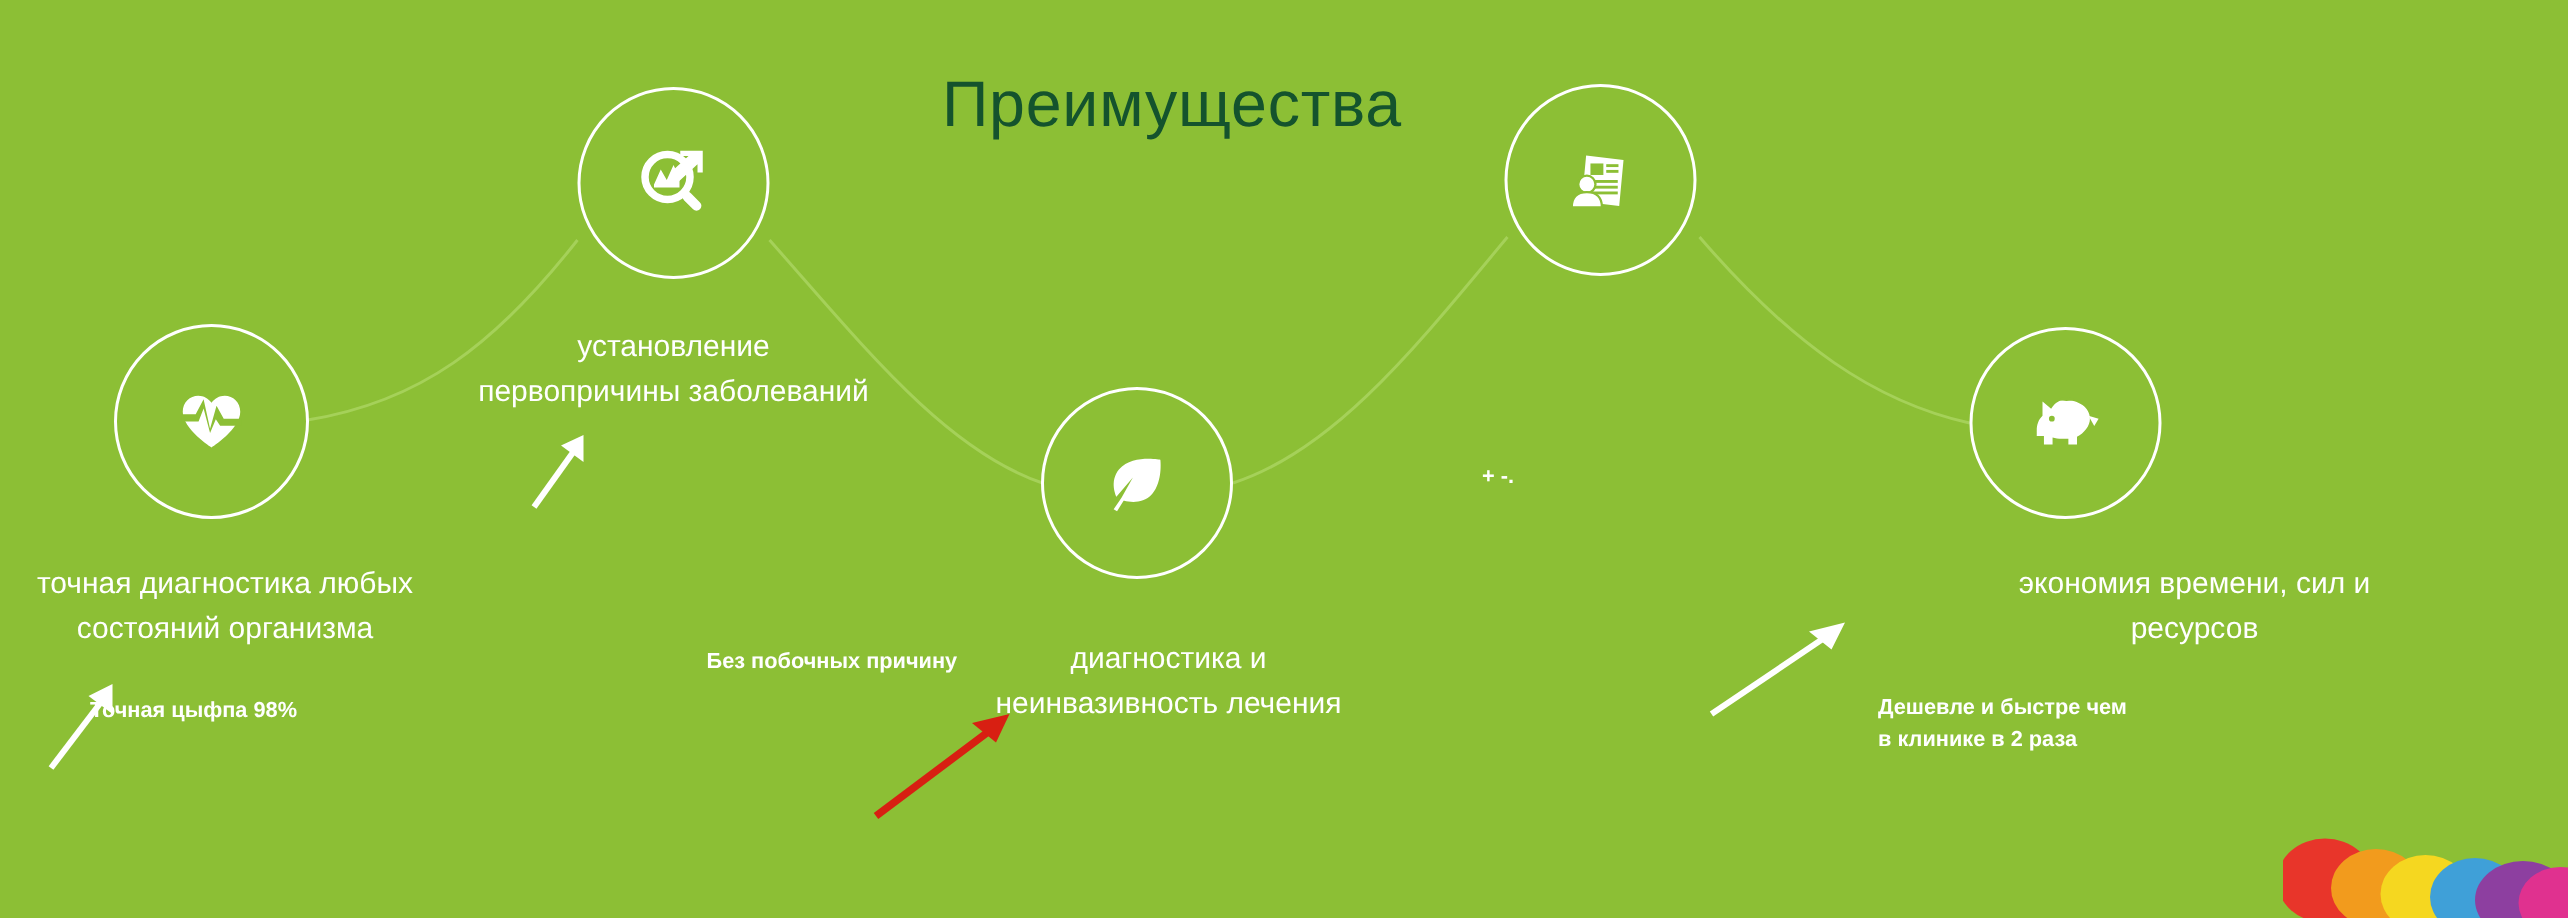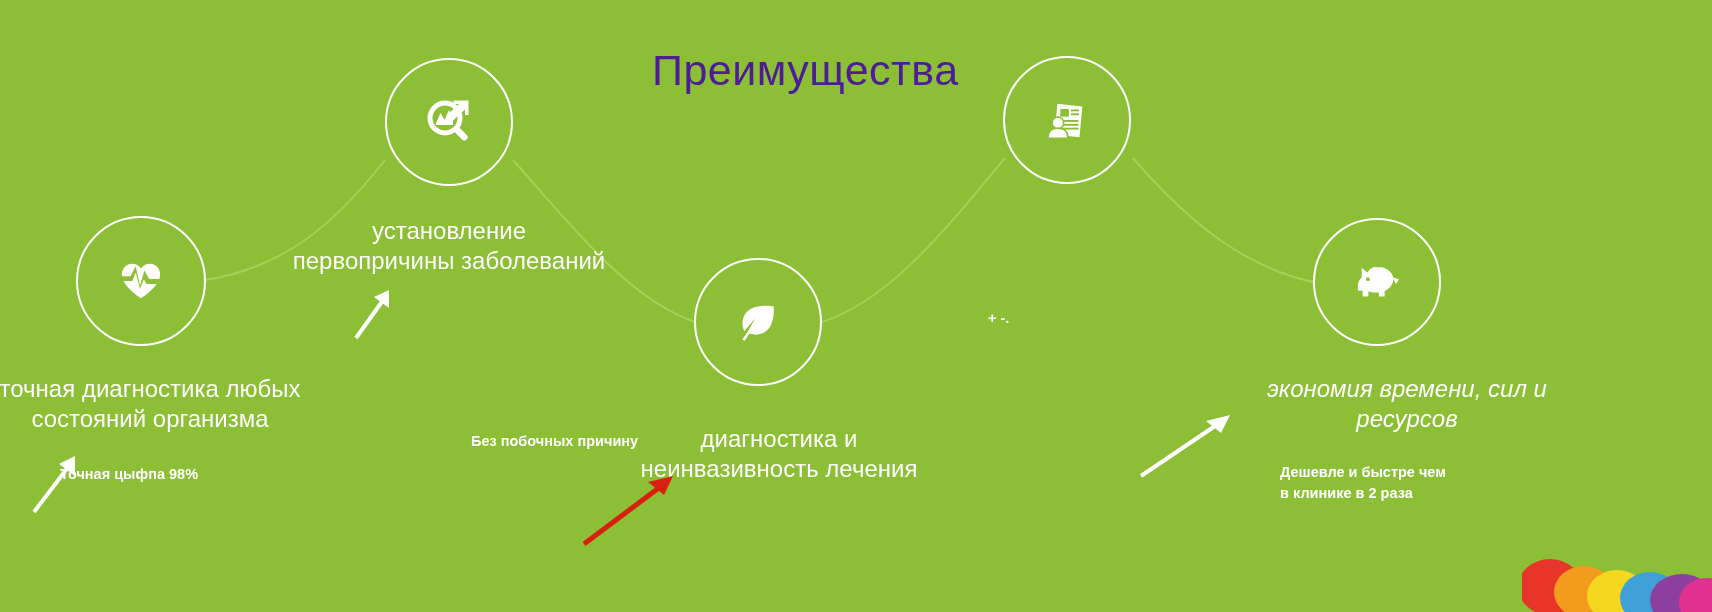--- a/index.html
+++ b/index.html
@@ -24,41 +24,40 @@
     height: 612px;
     pointer-events: none;
   }
   
   #page-title {
     position: absolute;
     left: 628px;
     top: 46px;
     font-size: 43px;
     font-weight: 400;
-    color: #4c1d95;
+    color: #14532d;
     letter-spacing: 0.5px;
     white-space: nowrap;
-    margin-left: 24px;
   }
   
   .node-circle {
     position: absolute;
     border: 2px solid #ffffff;
     border-radius: 50%;
     display: flex;
     align-items: center;
     justify-content: center;
     background: transparent;
   }
   .node-circle svg { display: block; }
   
   .node-label {
     position: absolute;
     color: #ffffff;
-    font-size: 24px;
+    font-size: 20px;
     line-height: 30px;
     text-align: center;
     white-space: pre-line;
     font-weight: 400;
   }
   
   .annotation-text {
     position: absolute;
     color: #ffffff;
     font-size: 14.5px;
@@ -172,28 +171,28 @@
   <div class="node-circle" style="left:1313px; top:218px; width:128px; height:128px;">
     <span>
       <svg width="46" height="46" viewBox="0 0 48 48">
         <path fill="#ffffff" d="M14 14 L8 9 L8 19 C5 22 4 25.5 4 29 L4 33 L9 33 L9 39 L15 39 L15 34 C17 34.5 19 35 21.5 35 L26 35 L26 39 L32 39 L32 33.5 C37 31 41 26 41 21 C41 13 33 8 23.5 8 C20 8 17 9.5 14 14 Z"></path>
         <circle cx="14.5" cy="21" r="2" fill="#8cbf35"></circle>
         <path fill="#ffffff" d="M40 19 L47 21 L44 26 Z"></path>
         <path fill="#8cbf35" d="M19 7.5 C21.5 5.5 28 5.5 30.5 7.5 C28 9 21.5 9 19 7.5 Z"></path>
       </svg>
     </span>
   </div>
-  <div class="node-label" style="left:1248px; top:374px; width:318px;font-style:italic;">экономия времени, сил и
+  <div class="node-label" style="left:1304px; top:374px; width:318px;">экономия времени, сил и
 ресурсов</div>
 
   <svg class="annotation-arrow" style="left:1133px; top:404px;" width="110" height="80" viewBox="0 0 110 80" xmlns="http://www.w3.org/2000/svg">
     <line x1="8" y1="72" x2="88" y2="18" stroke="#ffffff" stroke-width="4"></line>
     <path d="M97 11 L73 17 L88 29 Z" fill="#ffffff"></path>
   </svg>
-  <div class="annotation-text" style="left:1252px; top:462px; width:230px;margin-left:28px;">Дешевле и быстре чем
+  <div class="annotation-text" style="left:1252px; top:462px; width:230px;">Дешевле и быстре чем
 в клинике в 2 раза</div>
 
   <div id="color-blob">
     <svg width="190" height="120" viewBox="0 0 190 120" xmlns="http://www.w3.org/2000/svg">
       <ellipse cx="28" cy="95" rx="32" ry="28" fill="#e8352a"></ellipse>
       <ellipse cx="62" cy="100" rx="30" ry="26" fill="#f29b1d"></ellipse>
       <ellipse cx="95" cy="104" rx="30" ry="26" fill="#f5d720"></ellipse>
       <ellipse cx="128" cy="106" rx="30" ry="26" fill="#3fa0d8"></ellipse>
       <ellipse cx="160" cy="108" rx="32" ry="26" fill="#8d3fa0"></ellipse>
       <ellipse cx="185" cy="110" rx="28" ry="24" fill="#e0318f"></ellipse>

